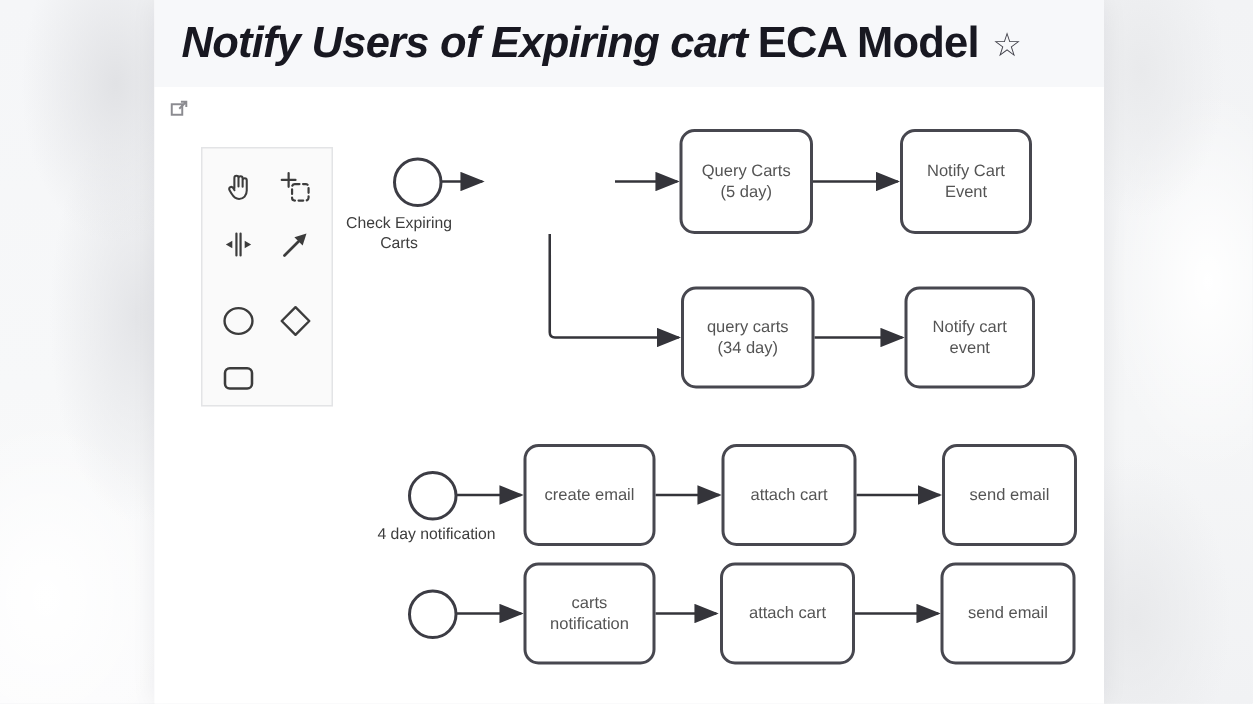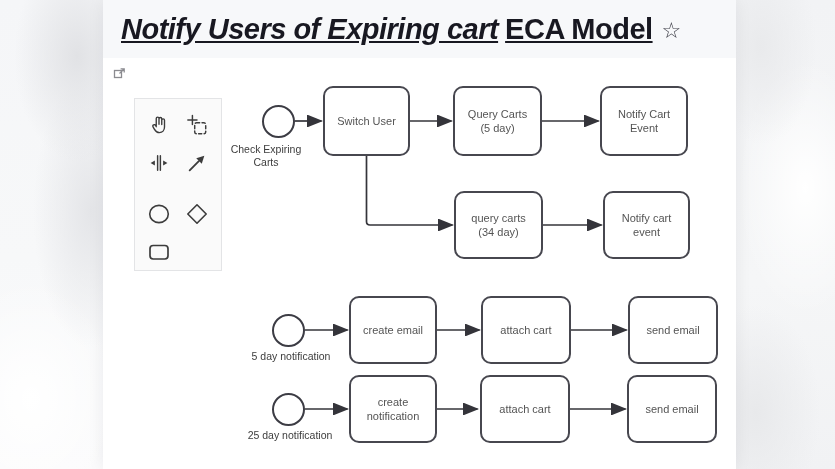--- a/index.html
+++ b/index.html
@@ -17,21 +17,21 @@
   .blur-right{right:0;width:99px;
     background:
       radial-gradient(80px 140px at 25% 10%, #e9eaec 0%, rgba(233,234,236,0) 70%),
       radial-gradient(90px 170px at 70% 40%, #ffffff 0%, rgba(255,255,255,0) 75%),
       radial-gradient(90px 150px at 20% 88%, #e8e9eb 0%, rgba(232,233,235,0) 72%),
       linear-gradient(180deg,#f2f3f5 0%,#f5f6f7 60%,#f1f2f4 100%);}
 
   
   .app{position:absolute;left:103px;top:0;width:633px;height:469px;background:#fff;box-shadow:0 0 16px rgba(30,32,40,.07);}
   .titlebar{position:absolute;left:0;top:0;width:100%;height:58px;background:#f7f8fa;display:flex;align-items:center;}
-  .doc-title{margin:0 0 0 18px;font-size:29px;font-weight:700;color:#181821;letter-spacing:-.5px;white-space:nowrap;text-decoration:underline;}
+  .doc-title{margin:0 0 0 18px;font-size:29px;font-weight:700;color:#181821;letter-spacing:-.5px;white-space:nowrap;}
   .doc-title .em{font-style:italic;margin-right:7px;}
   .fav-star{font-size:22px;font-weight:400;color:#41414a;margin-left:9px;cursor:pointer;display:inline-block;transform:translateY(-1px);}
 
   .canvas{position:absolute;left:0;top:58px;width:633px;height:411px;background:#fff;}
 
   .popout-btn{position:absolute;left:10px;top:8px;width:13px;height:13px;cursor:pointer;}
 
   
   .tool-panel{position:absolute;left:31px;top:40px;width:88px;height:173px;background:#fafafa;border:1px solid #e3e4e6;box-sizing:border-box;padding:7px 6px;display:flex;flex-direction:column;}
   .tool-row{display:flex;justify-content:space-between;}
@@ -137,28 +137,24 @@
           <path d="M201.5 351 H244.5" marker-end="url(#ah)"></path>
           <path d="M334 351 H374.5" marker-end="url(#ah)"></path>
           <path d="M467 351 H522.5" marker-end="url(#ah)"></path>
         </g>
       </svg>
 
       <div class="event" style="left:158.5px;top:46.5px;"></div>
       <div class="event-label" style="left:118px;top:85px;width:90px;">Check Expiring Carts</div>
 
       <div class="event" style="left:168.5px;top:255.5px;"></div>
-      <div class="event-label" style="left:128px;top:292px;width:120px;">5 day notification</div>
+      <div class="event-label" style="left:128px;top:292px;width:120px;">4 day notification</div>
 
       <div class="event" style="left:168.5px;top:334.5px;"></div>
-      <div class="event-label" style="left:122px;top:371px;width:130px;">25 day notification</div>
 
-      <div class="task" style="left:220px;top:28px;width:87px;height:70px;">
-          <span>Switch User</span>
-        </div>
       <div class="task" style="left:350px;top:28px;width:89px;height:70px;justify-content:center;">
           <span>Query Carts (5 day)</span>
         </div>
       <div class="task" style="left:497px;top:28px;width:88px;height:70px;">
           <span>Notify Cart Event</span>
         </div>
 
       <div class="task" style="left:351px;top:133px;width:89px;height:68px;">
           <span>query carts (34 day)</span>
         </div>
@@ -170,21 +166,21 @@
           <span>create email</span>
         </div>
       <div class="task" style="left:378px;top:238px;width:90px;height:68px;">
           <span>attach cart</span>
         </div>
       <div class="task" style="left:525px;top:238px;width:90px;height:68px;">
           <span>send email</span>
         </div>
 
       <div class="task" style="left:246px;top:317px;width:88px;height:68px;">
-          <span>create notification</span>
+          <span>carts notification</span>
         </div>
       <div class="task" style="left:377px;top:317px;width:90px;height:68px;">
           <span>attach cart</span>
         </div>
       <div class="task" style="left:524px;top:317px;width:90px;height:68px;">
           <span>send email</span>
         </div>
 
     </div>
   </div>

